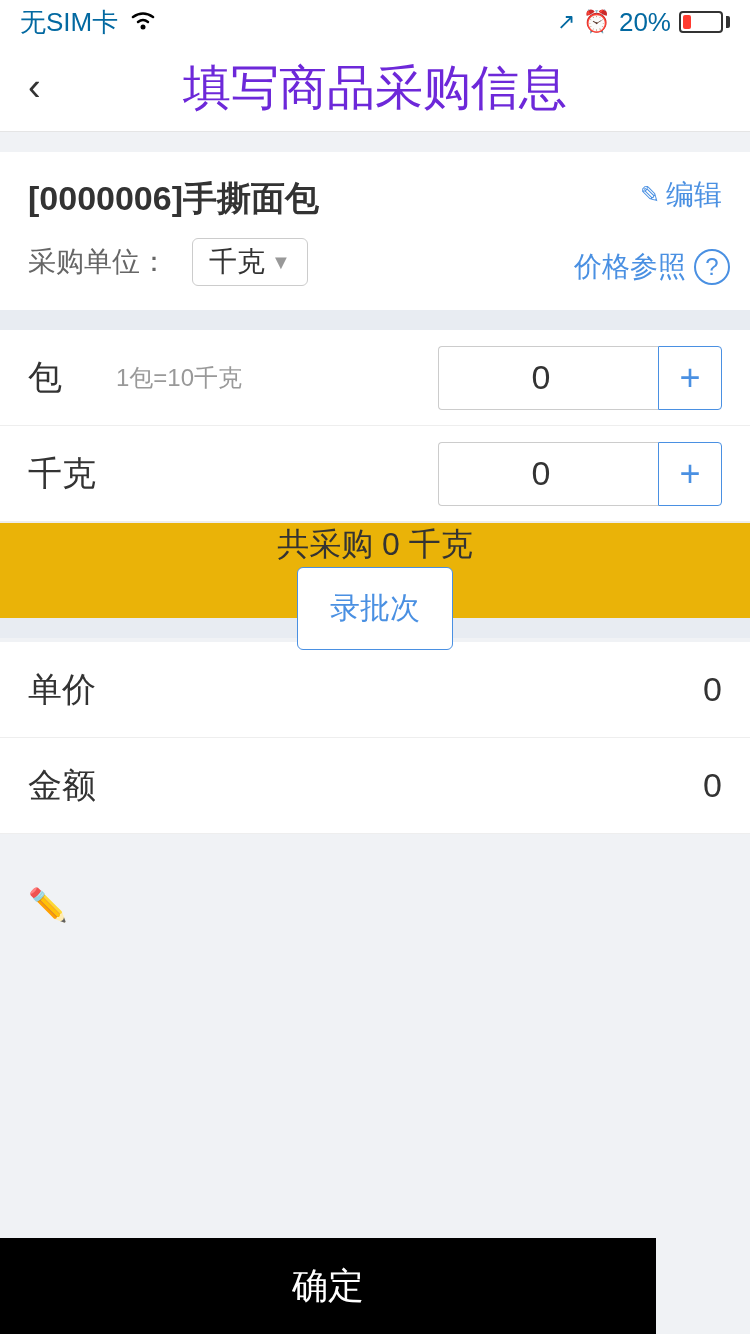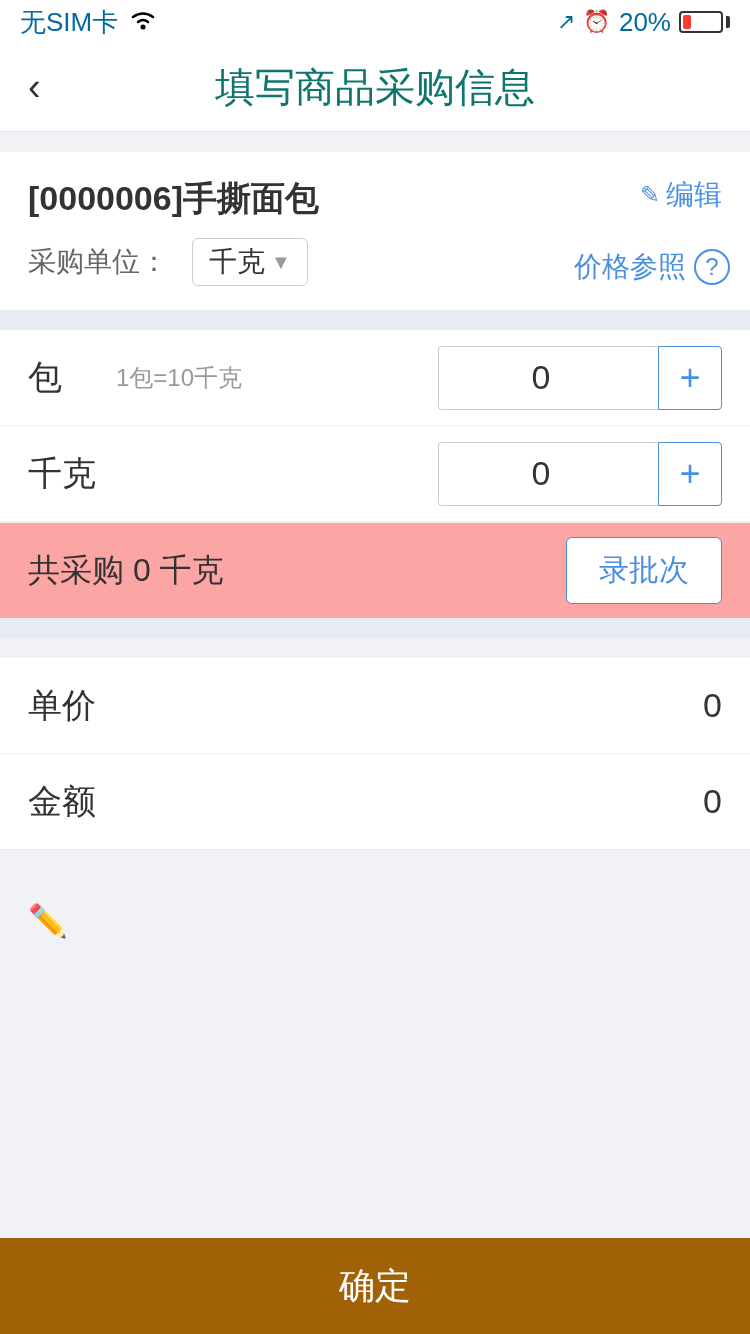--- a/index.html
+++ b/index.html
@@ -55,23 +55,23 @@
       border-bottom: 1px solid #e5e5e5;
     }
     .nav-back {
       position: absolute;
       left: 28px;
       font-size: 38px;
       color: #333;
       cursor: pointer;
     }
     .nav-title {
-      font-size: 40px;
+      font-size: 48px;
       font-weight: 500;
-      color: #0f766e;
+      color: #6d28d9;
     }
 
     
     .product-card {
       background: #fff;
       margin-top: 20px;
       padding: 24px 28px;
       display: flex;
       align-items: center;
       gap: 20px;
@@ -193,46 +193,47 @@
       display: flex;
       align-items: center;
       justify-content: center;
       font-size: 36px;
       color: #4a90e2;
       cursor: pointer;
     }
 
     
     .total-row {
-      background: #fca5a5;
+      background: #eab308;
       display: flex;
       align-items: center;
       justify-content: space-between;
       padding: 0 28px;
       height: 96px;
       border-top: 1px solid #eee;
+      flex-direction: column;
     }
     .total-text {
       font-size: 32px;
       color: #333;
     }
     .batch-btn {
       border: 1px solid #4a90e2;
       border-radius: 6px;
-      padding: 12px 32px;
+      padding: 20px 32px;
       font-size: 30px;
       color: #4a90e2;
       background: #fff;
       cursor: pointer;
     }
 
     
     .price-section {
       background: #fff;
-      margin-top: 20px;
+      margin-top: 4px;
     }
     .price-row {
       display: flex;
       align-items: center;
       justify-content: space-between;
       padding: 0 28px;
       height: 96px;
       border-bottom: 1px solid #eee;
     }
     .price-label {
@@ -263,23 +264,23 @@
     .notes-placeholder {
       font-size: 32px;
       color: #bbb;
     }
 
     
     .confirm-btn {
       position: fixed;
       bottom: 0;
       left: 0;
-      width: 750px;
+      width: 656px;
       height: 96px;
-      background: #a16207;
+      background: #000000;
       display: flex;
       align-items: center;
       justify-content: center;
       font-size: 36px;
       color: #fff;
       cursor: pointer;
       border: none;
     }
   </style>
 </head>

